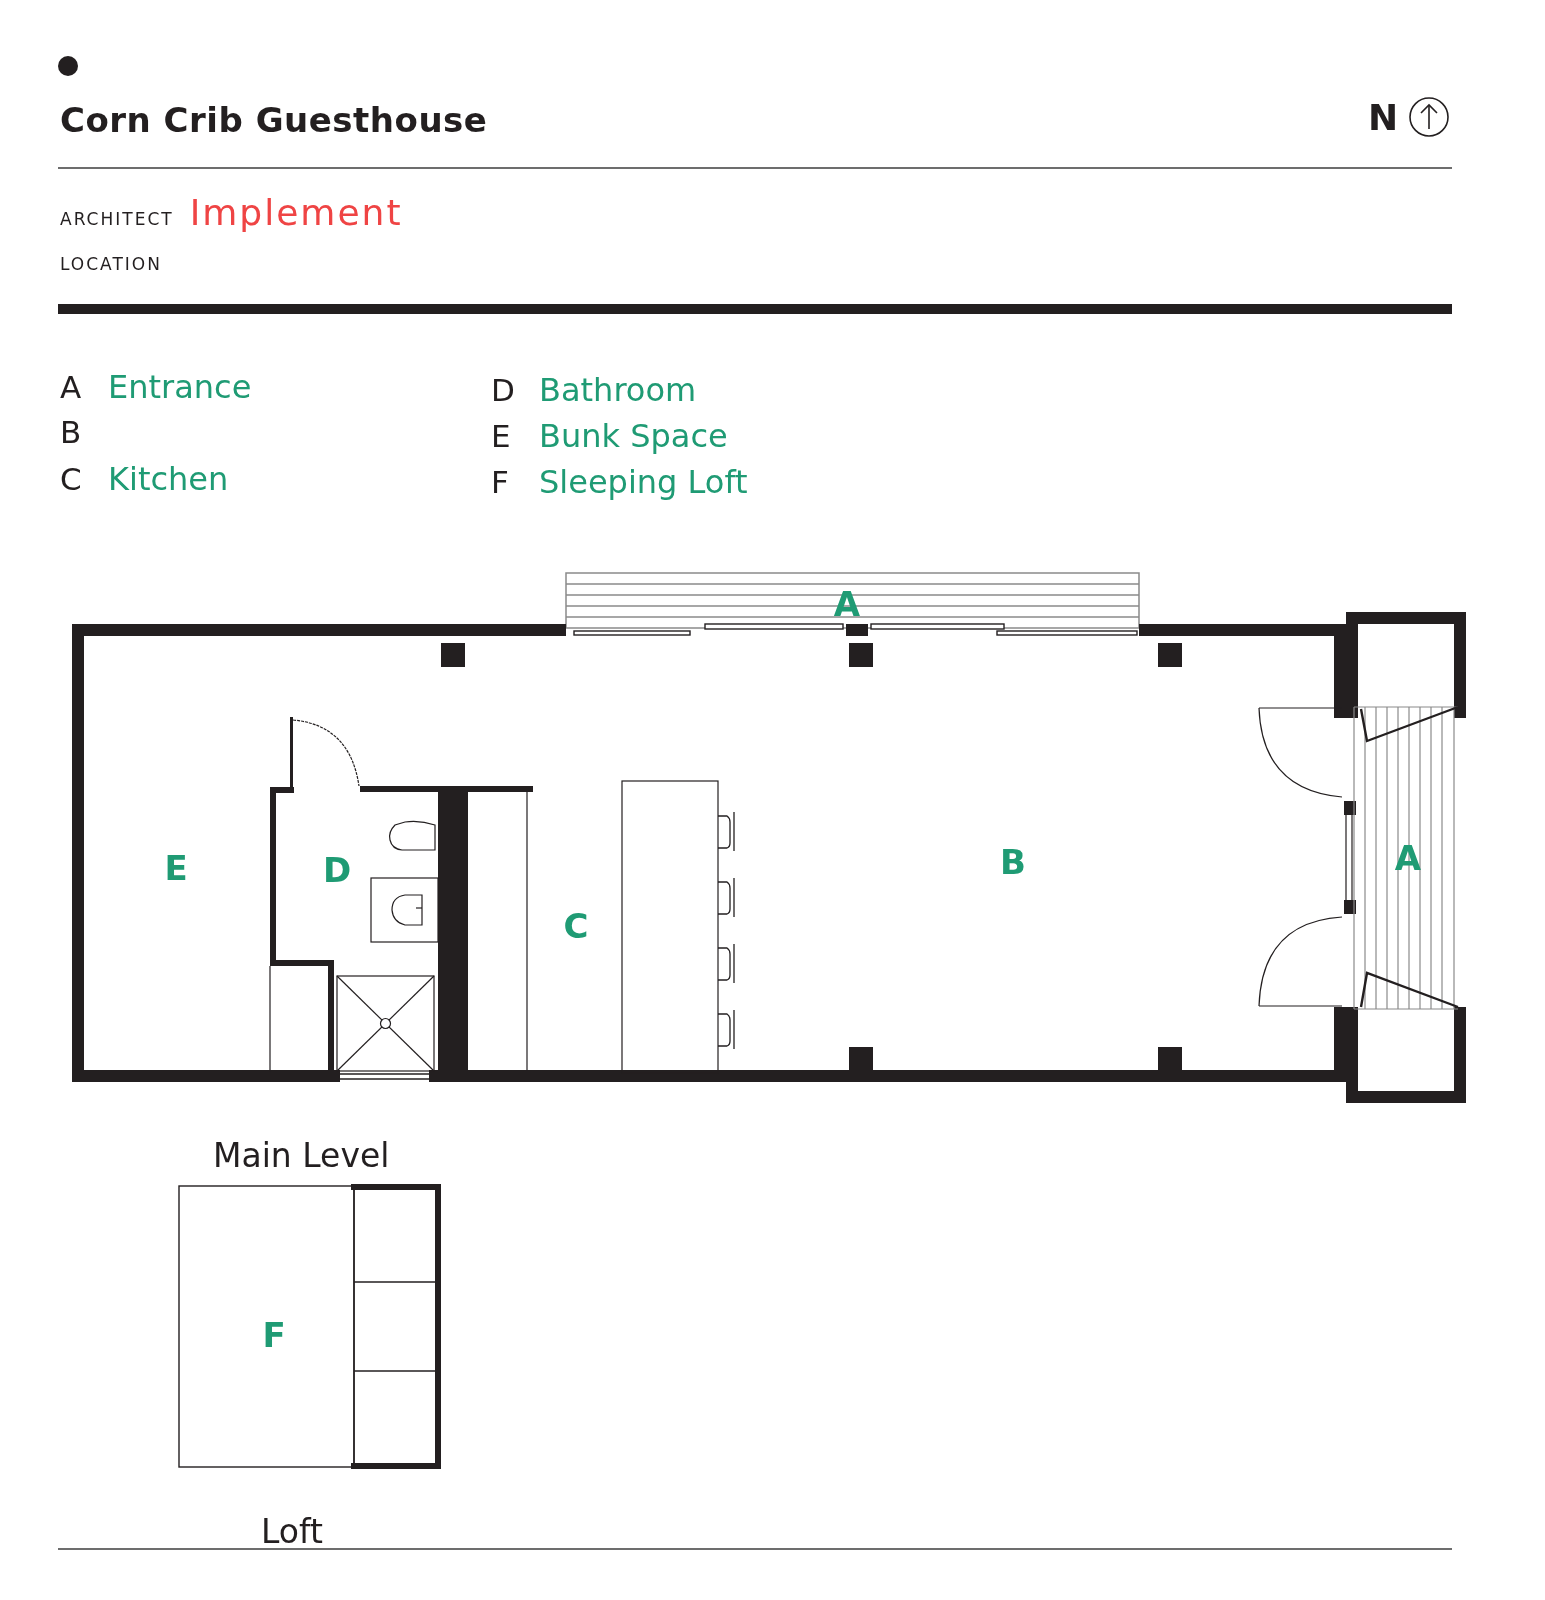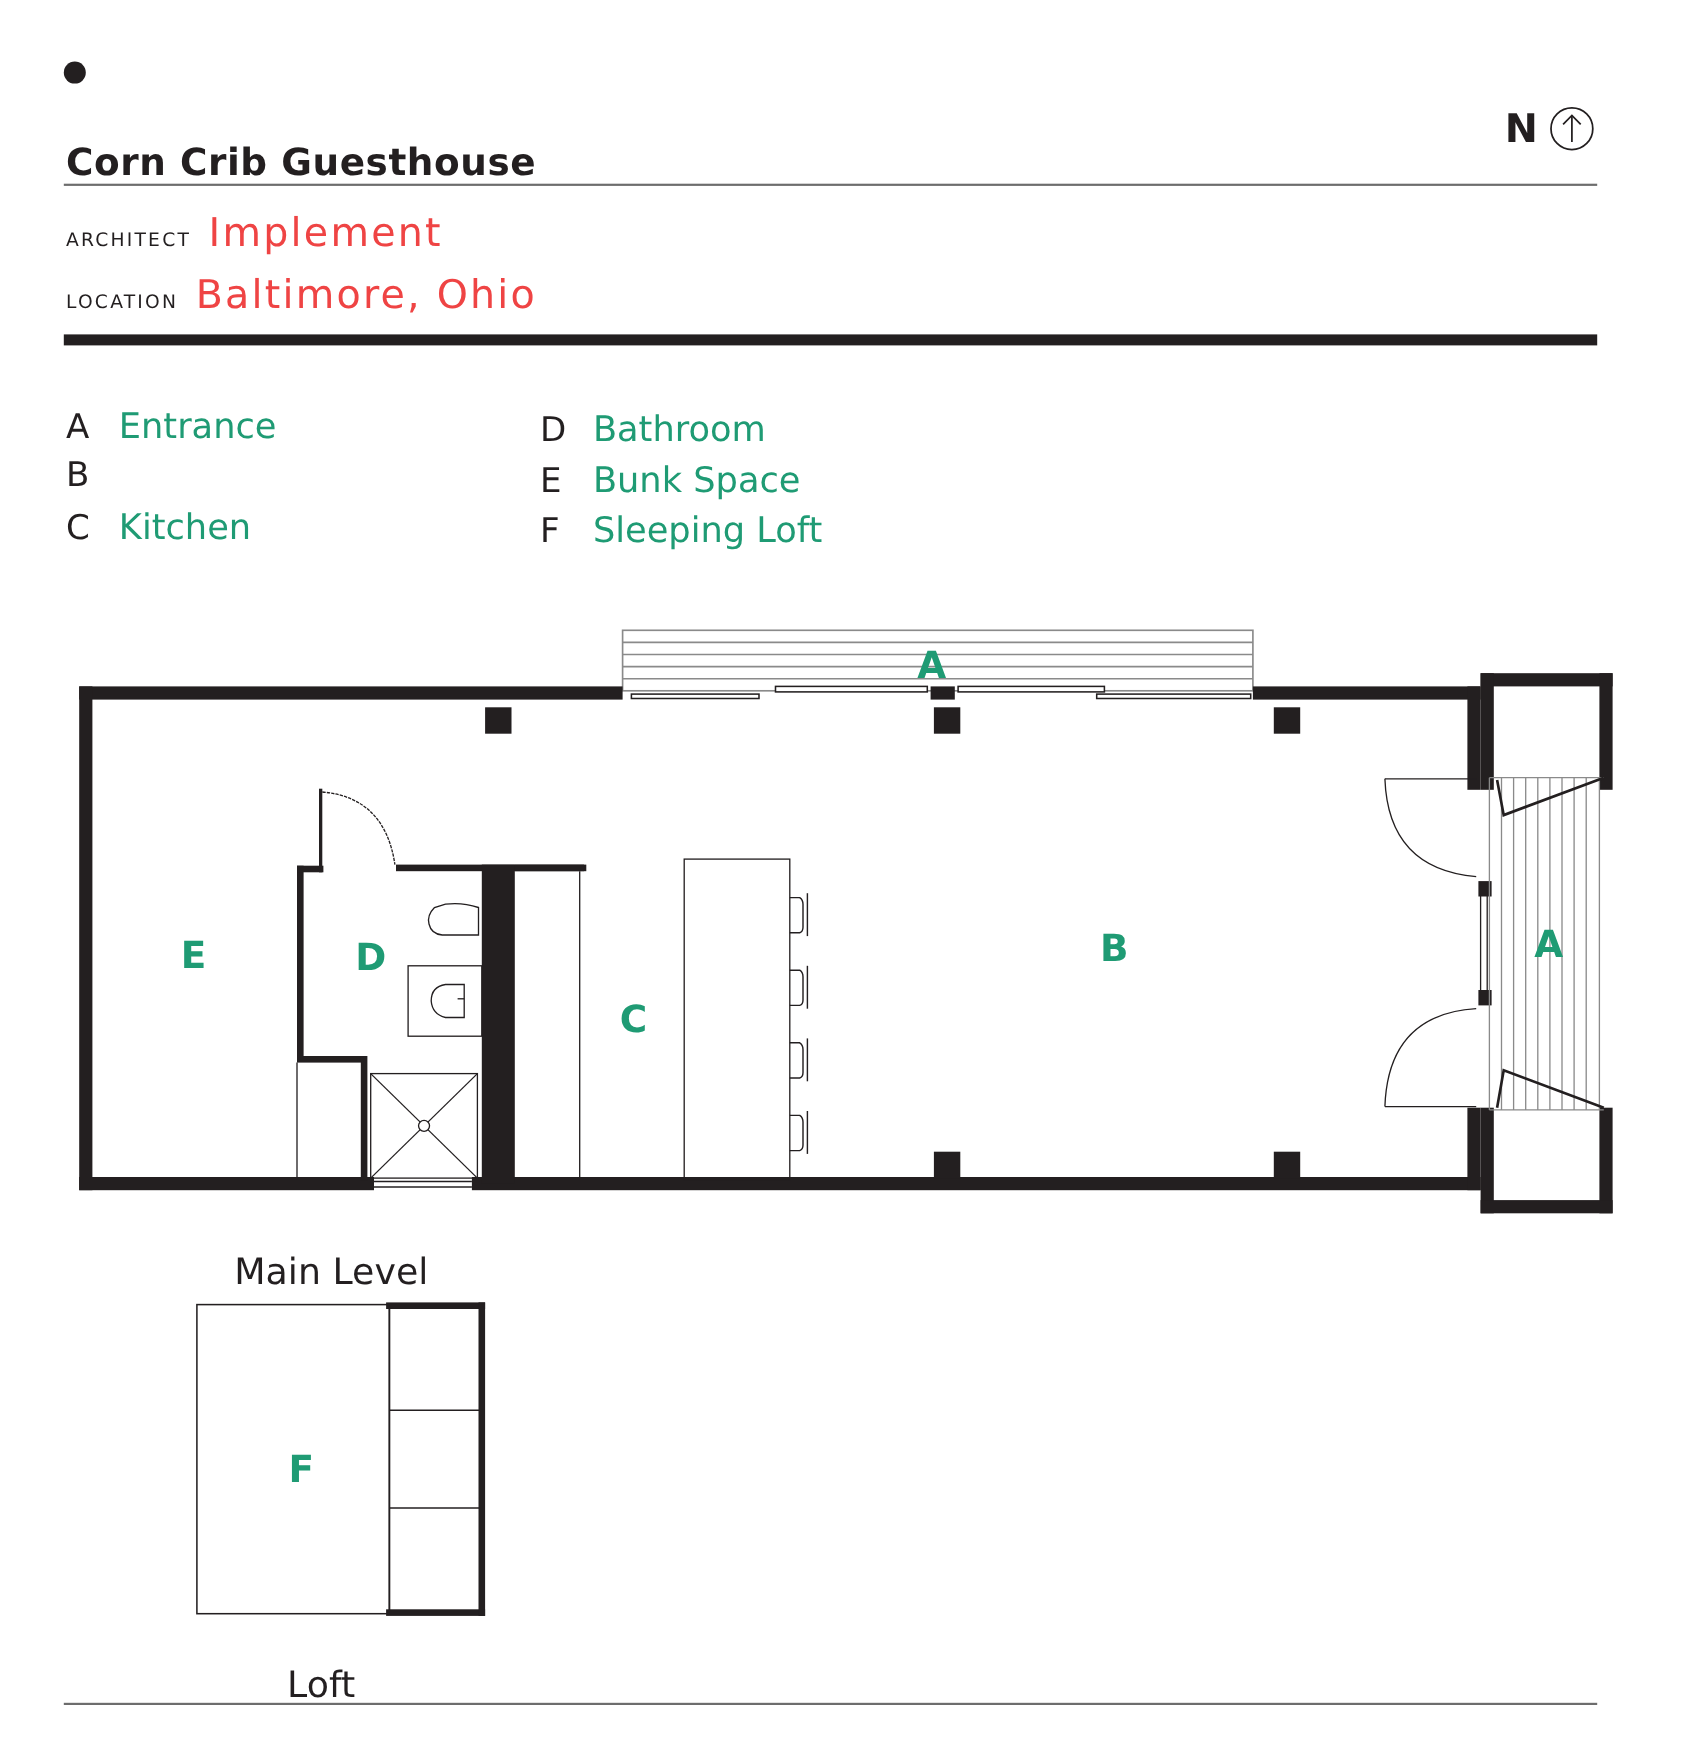--- a/index.html
+++ b/index.html
@@ -1,20 +1,20 @@
 <!DOCTYPE html>
 <html><head>
 <meta charset="utf-8">
 <style>
   html, body { margin: 0; padding: 0; background: #ffffff; }
   body { width: 1545px; height: 1600px; position: relative; overflow: hidden;
          font-family: "DejaVu Sans", "Liberation Sans", sans-serif; color: #231f20; }
   .abs { position: absolute; }
   .dot { left: 58px; top: 56px; width: 20px; height: 20px; border-radius: 50%; background: #231f20; }
-  .title { left: 60px; top: 100px; font-size: 34px; font-weight: bold; letter-spacing: 0.5px; white-space: nowrap; margin-top: 28px; }
+  .title { left: 60px; top: 100px; font-size: 34px; font-weight: bold; letter-spacing: 0.5px; white-space: nowrap; }
   .north { left: 1368px; top: 96px; display: flex; align-items: center; gap: 10px; }
   .north-letter { font-size: 36px; font-weight: bold; }
   .north-icon { width: 42px; height: 42px; }
   .rule-thin { left: 58px; width: 1394px; height: 2px; background: #6d6d6d; }
   .rule-thick { left: 58px; top: 304px; width: 1394px; height: 10px; background: #231f20; }
   .meta-row { left: 60px; display: flex; align-items: baseline; gap: 16px; white-space: nowrap; }
   .meta-label { font-size: 24px; letter-spacing: 2px; font-variant: small-caps; text-transform: lowercase; }
   .meta-value { font-size: 36px; color: #ef4444; letter-spacing: 2px; }
   .legend-col { display: flex; flex-direction: column; gap: 8px; }
   .legend-item { display: flex; align-items: baseline; white-space: nowrap; height: 38px; }
@@ -37,21 +37,20 @@
   </svg>
 </div>
 <div class="abs rule-thin" style="top:167px;"></div>
 
 <div class="abs meta-row" style="top:192px;">
   <span class="meta-label">Architect</span>
   <span class="meta-value">Implement</span>
 </div>
 <div class="abs meta-row" style="top:248px;">
   <span class="meta-label">Location</span>
-  <span class="meta-value">Baltimore, Ohio</span>
 </div>
 <div class="abs rule-thick"></div>
 
 <div class="abs legend-col" style="left:60px; top:368px;">
   <div class="legend-item">
     <span class="legend-key">A</span>
     <span class="legend-label">Entrance</span>
   </div>
   <div class="legend-item">
     <span class="legend-key">B</span>

